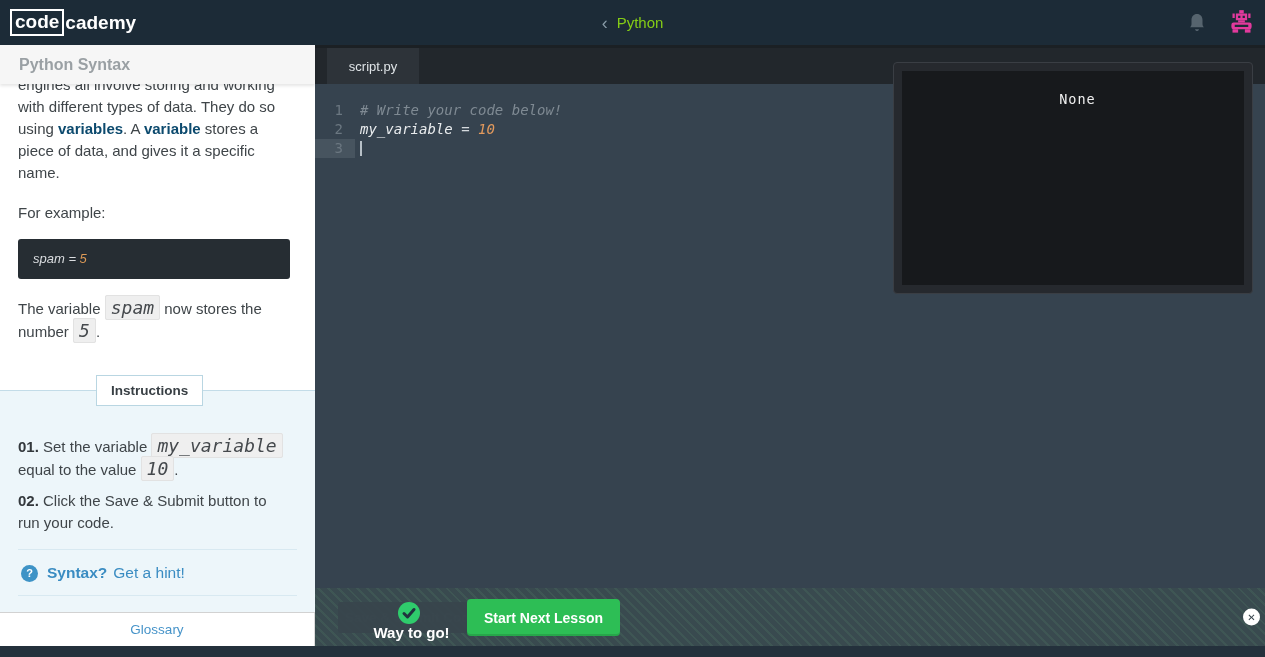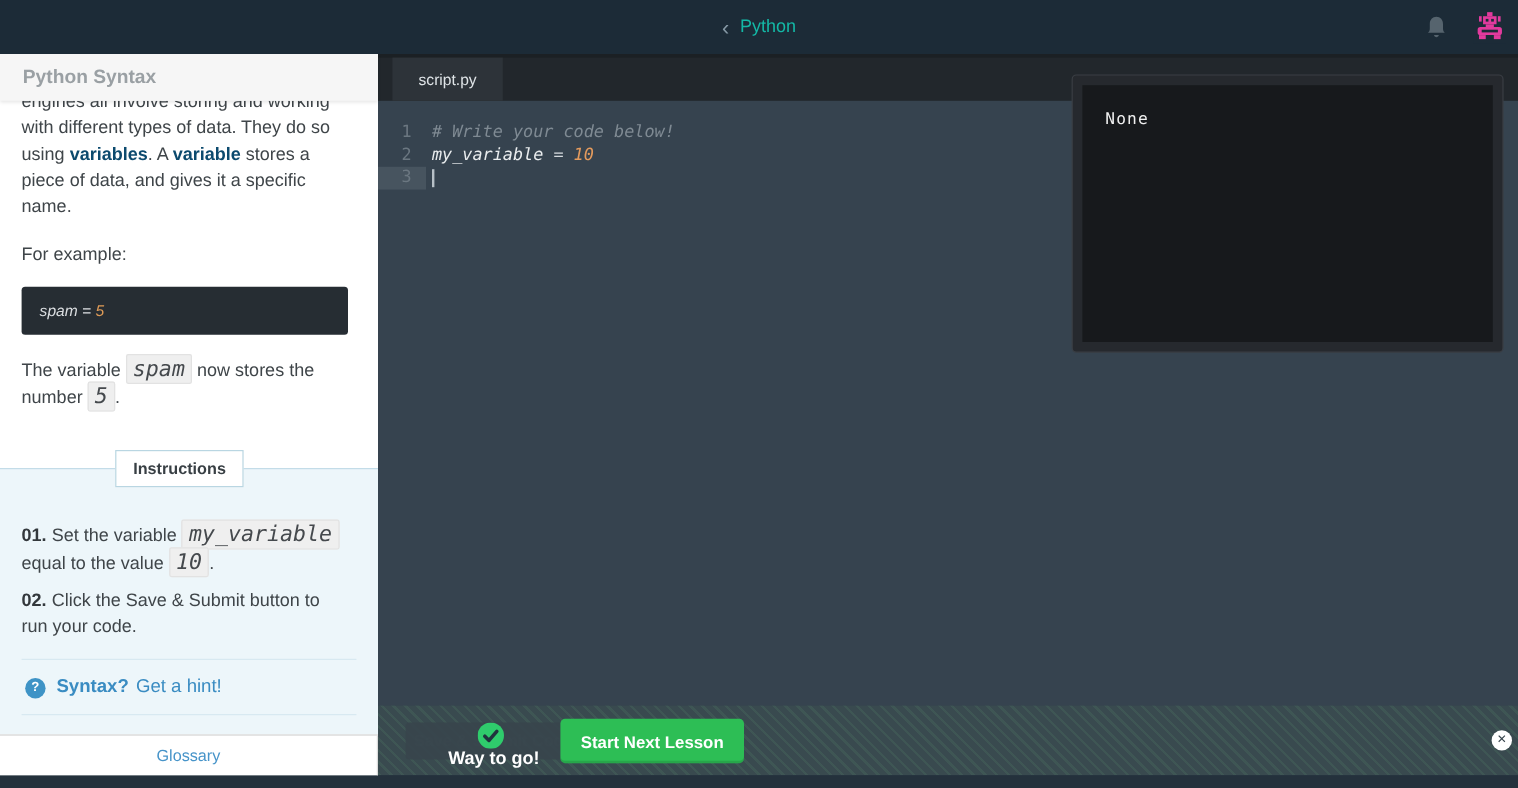--- a/index.html
+++ b/index.html
@@ -7,21 +7,21 @@
   body { font-family:"Liberation Sans","DejaVu Sans",sans-serif; background:#fff; }
   .app { position:relative; width:1265px; height:657px; overflow:hidden; background:#36434f; }
 
   
   .header { position:absolute; top:0; left:0; right:0; height:45px; background:#1c2b37; display:flex; align-items:center; z-index:50; }
   .logo { display:flex; align-items:center; margin-left:10px; cursor:pointer; }
   .logo-code { color:#fff; font-weight:bold; font-size:19px; border:2px solid #fff; padding:0 3px 1px 3px; }
   .logo-cademy { color:#fff; font-weight:bold; font-size:19px; margin-left:1px; }
   .breadcrumb { position:absolute; left:50%; transform:translateX(-50%); display:flex; align-items:center; cursor:pointer; }
   .crumb-chevron { color:#8699a5; font-size:18px; margin-right:9px; line-height:1; }
-  .crumb-label { color:#14b8a6; font-size:15px; }
+  .crumb-label { color:#84cc16; font-size:15px; }
   .header-right { position:absolute; right:10px; display:flex; align-items:center; gap:22px; }
   .bell { width:18px; height:20px; cursor:pointer; }
   .avatar { width:27px; height:27px; cursor:pointer; }
 
   
   .sidebar { position:absolute; left:0; top:45px; width:315px; bottom:11px; background:#fff; z-index:10; }
   .panel-title { height:39px; background:#f6f6f6; display:flex; align-items:center; padding-left:19px;
                  color:#9aa0a4; font-weight:bold; font-size:16px; box-shadow:0 2px 3px rgba(0,0,0,0.10); position:relative; z-index:3; }
   .lesson-body { position:absolute; top:39px; left:0; right:0; height:306px; overflow:hidden; padding:0 25px 0 18px; color:#3f4549; font-size:15px; line-height:22px; }
   .p-clip { margin-top:-10px; }
@@ -56,21 +56,21 @@
   .ln { width:40px; text-align:right; padding-right:12px; color:#6b7781; flex:0 0 40px; }
   .ln.hl { background:#47545f; }
   .ctext { font-style:italic; margin-left:5px; white-space:pre; }
   .c-comment { color:#7f8a93; }
   .c-plain { color:#e9ecee; }
   .c-op { color:#d5dade; }
   .c-num { color:#e39a5d; }
   .cursor { display:inline-block; width:2px; height:15px; background:#b7c0c7; margin-left:5px; margin-top:2px; }
 
   
-  .console { position:absolute; right:12px; top:17px; width:360px; height:232px; background:#26292e; border:1px solid #3a3e44; border-radius:4px; padding:8px; z-index:20; }
+  .console { position:absolute; right:12px; top:17px; width:360px; height:232px; background:#26292e; border:1px solid #3a3e44; border-radius:4px; padding:8px; z-index:20;text-align:center; }
   .console-inner { width:100%; height:100%; background:#17191c; padding:20px 10px 0 19px; font-family:"DejaVu Sans Mono","Liberation Mono",monospace; font-size:13.5px; color:#f0f0f0; letter-spacing:1px; }
 
   
   .bottombar { position:absolute; left:0; right:0; bottom:0; height:58px;
     background-color:#394a4f;
     background-image:repeating-linear-gradient(45deg, rgba(110,190,130,0.10) 0px, rgba(110,190,130,0.10) 2px, transparent 2px, transparent 7px); }
   .ghost-btn { position:absolute; left:30px; top:0; bottom:0; display:flex; align-items:center; color:rgba(255,255,255,0.09); font-weight:bold; font-size:13.5px; }
   .banner { position:absolute; left:23px; top:14px; height:31px; width:138px; background:rgba(56,69,76,0.93); border-radius:3px; display:flex; align-items:center; z-index:2;flex-direction:column; }
   .check-circle { width:22px; height:22px; margin-left:4px; flex:0 0 22px; }
   .banner-label { margin-left:9px; color:#fff; font-weight:bold; font-size:15px; white-space:nowrap; }
@@ -78,20 +78,24 @@
   .close-btn { position:absolute; right:5px; top:50%; transform:translateY(-50%); width:17px; height:17px; border-radius:50%; background:#fff; color:#37444c; font-size:10px; font-weight:bold; display:flex; align-items:center; justify-content:center; cursor:pointer; z-index:3; }
 
   .bottom-strip { position:absolute; left:0; right:0; bottom:0; height:11px; background:#24313c; }
 </style>
 </head>
 <body>
 
 <div class="app">
 
   <div class="header">
+    <div class="logo">
+      <span class="logo-code">code</span>
+        <span class="logo-cademy">cademy</span>
+    </div>
     <div class="breadcrumb">
       <span class="crumb-chevron">‹</span>
       <span class="crumb-label">Python</span>
     </div>
     <div class="header-right">
       <svg class="bell" viewBox="0 0 18 20">
         <path d="M9 1 C5.7 1 3.5 3.6 3.5 7 L3.5 11 C3.5 12.6 2.8 13.6 2 14.3 L16 14.3 C15.2 13.6 14.5 12.6 14.5 11 L14.5 7 C14.5 3.6 12.3 1 9 1 Z" fill="#56646e"></path>
         <path d="M7 16.2 C7.2 17.4 8 18 9 18 C10 18 10.8 17.4 11 16.2 Z" fill="#56646e"></path>
       </svg>
       <svg class="avatar" viewBox="0 0 24 24">

